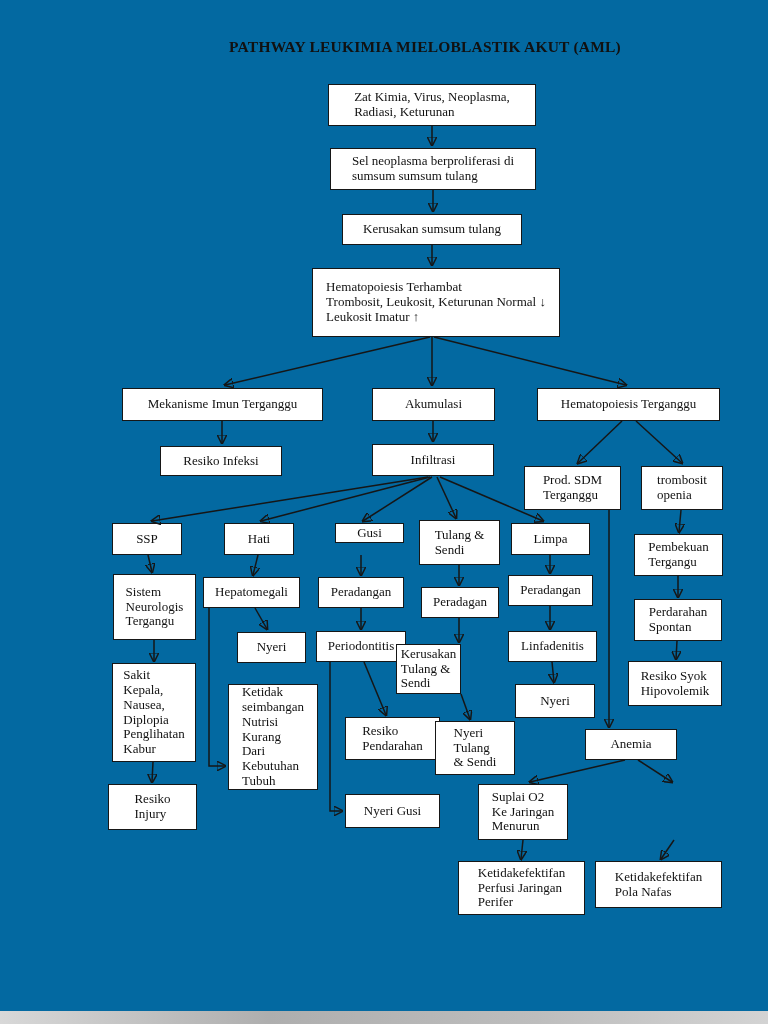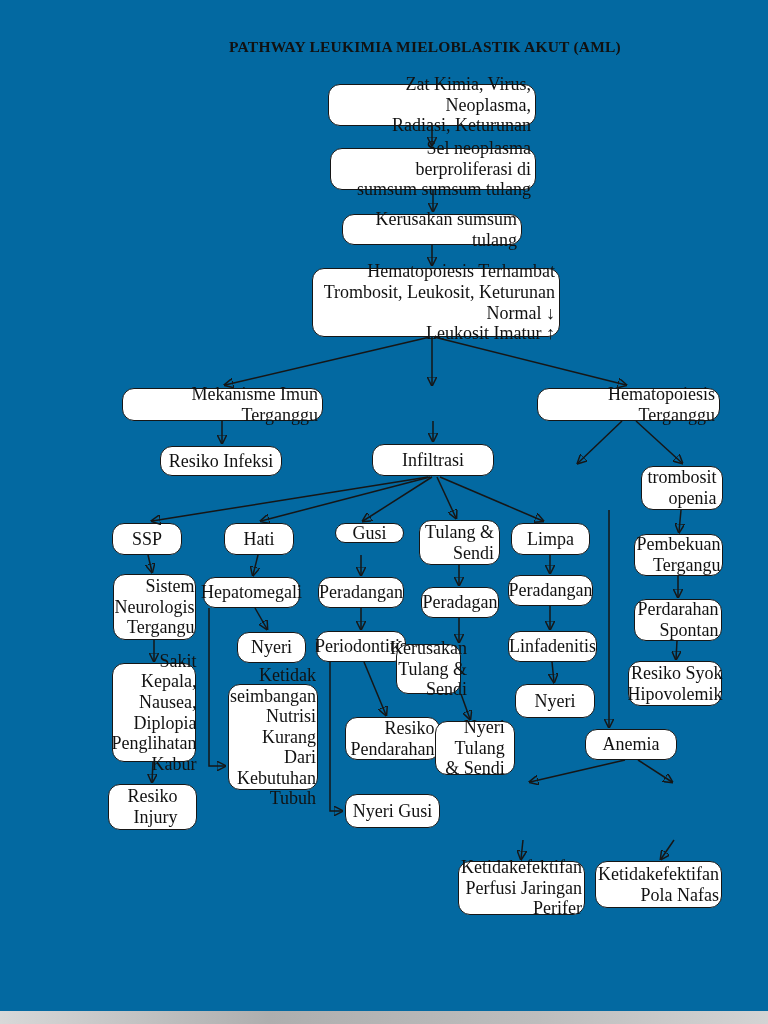--- a/index.html
+++ b/index.html
@@ -2,22 +2,22 @@
 <html><head>
 <meta charset="utf-8">
 <style>
   * { margin:0; padding:0; box-sizing:border-box; }
   html,body { background:#ffffff; }
   body { font-family:"Liberation Serif","DejaVu Serif",serif; }
   .page { position:relative; width:768px; height:1024px; margin:0 auto; background:#0369a1; overflow:hidden;padding-left:36px; }
   .title { position:absolute; left:90px; top:38px; width:670px; text-align:center;
            font-size:15.5px; font-weight:bold; letter-spacing:.2px; color:#111; }
   .node { position:absolute; display:flex; align-items:center; justify-content:center;
-          text-align:right; border:1.8px solid #161616; border-radius:12px; background:#fff;
-          color:#111; font-size:18px; line-height:1.14; white-space:pre-line; padding:2px 4px; }
+          text-align:left; border:1.8px solid #161616; border-radius:0; background:#fff;
+          color:#111; font-size:13px; line-height:1.14; white-space:pre-line; padding:2px 4px; }
   .node.bold { font-weight:normal; }
   .arrows { position:absolute; left:0; top:0; width:768px; height:1024px; pointer-events:none; }
   .arrows line, .arrows path { stroke:#161616; stroke-width:1.5; fill:none; }
   .scan-strip { position:absolute; left:0; bottom:0; width:100%; height:13px;
                 background:linear-gradient(90deg,#d8d8d8,#aeaeae 35%,#bdbdbd 70%,#d3d3d3); }
 </style>
 </head>
 <body>
 
 <div class="page">
@@ -27,24 +27,27 @@
   <div class="node" style="left:328px;top:84px;width:208px;height:42px">Zat Kimia, Virus, Neoplasma,
 Radiasi, Keturunan</div>
   <div class="node" style="left:330px;top:148px;width:206px;height:42px">Sel neoplasma berproliferasi di
 sumsum sumsum tulang</div>
   <div class="node" style="left:342px;top:214px;width:180px;height:31px">Kerusakan sumsum tulang</div>
   <div class="node" style="left:312px;top:268px;width:248px;height:69px">Hematopoiesis Terhambat
 Trombosit, Leukosit, Keturunan Normal ↓
 Leukosit Imatur ↑</div>
 
   <div class="node" style="left:122px;top:388px;width:201px;height:33px">Mekanisme Imun Terganggu</div>
+  <div class="node" style="left:372px;top:388px;width:123px;height:33px">Akumulasi</div>
   <div class="node" style="left:537px;top:388px;width:183px;height:33px">Hematopoiesis Terganggu</div>
 
   <div class="node" style="left:160px;top:446px;width:122px;height:30px">Resiko Infeksi</div>
   <div class="node" style="left:372px;top:444px;width:122px;height:32px">Infiltrasi</div>
+  <div class="node" style="left:524px;top:466px;width:97px;height:44px">Prod. SDM
+Terganggu</div>
   <div class="node" style="left:641px;top:466px;width:82px;height:44px">trombosit
 openia</div>
 
   <div class="node" style="left:112px;top:523px;width:70px;height:32px">SSP</div>
   <div class="node" style="left:224px;top:523px;width:70px;height:32px">Hati</div>
   <div class="node" style="left:335px;top:523px;width:69px;height:20px">Gusi</div>
   <div class="node" style="left:419px;top:520px;width:81px;height:45px">Tulang &amp;
 Sendi</div>
   <div class="node" style="left:511px;top:523px;width:79px;height:32px">Limpa</div>
   <div class="node" style="left:634px;top:534px;width:89px;height:42px">Pembekuan
@@ -86,20 +89,23 @@
 Pendarahan</div>
   <div class="node bold" style="left:435px;top:721px;width:80px;height:54px">Nyeri
 Tulang
 &amp; Sendi</div>
   <div class="node bold" style="left:515px;top:684px;width:80px;height:34px">Nyeri</div>
   <div class="node" style="left:585px;top:729px;width:92px;height:31px">Anemia</div>
 
   <div class="node bold" style="left:108px;top:784px;width:89px;height:46px">Resiko
 Injury</div>
   <div class="node bold" style="left:345px;top:794px;width:95px;height:34px">Nyeri Gusi</div>
+  <div class="node" style="left:478px;top:784px;width:90px;height:56px">Suplai O2
+Ke Jaringan
+Menurun</div>
   <div class="node bold" style="left:458px;top:861px;width:127px;height:54px">Ketidakefektifan
 Perfusi Jaringan
 Perifer</div>
   <div class="node bold" style="left:595px;top:861px;width:127px;height:47px">Ketidakefektifan
 Pola Nafas</div>
 
   <svg class="arrows" viewBox="0 0 768 1024">
     <defs>
       <marker id="ah" viewBox="0 0 10 10" refX="8.5" refY="5" markerWidth="6.5" markerHeight="6.5" orient="auto-start-reverse">
         <path d="M0,0 L10,5 L0,10 z" fill="#161616" stroke="none"></path>

